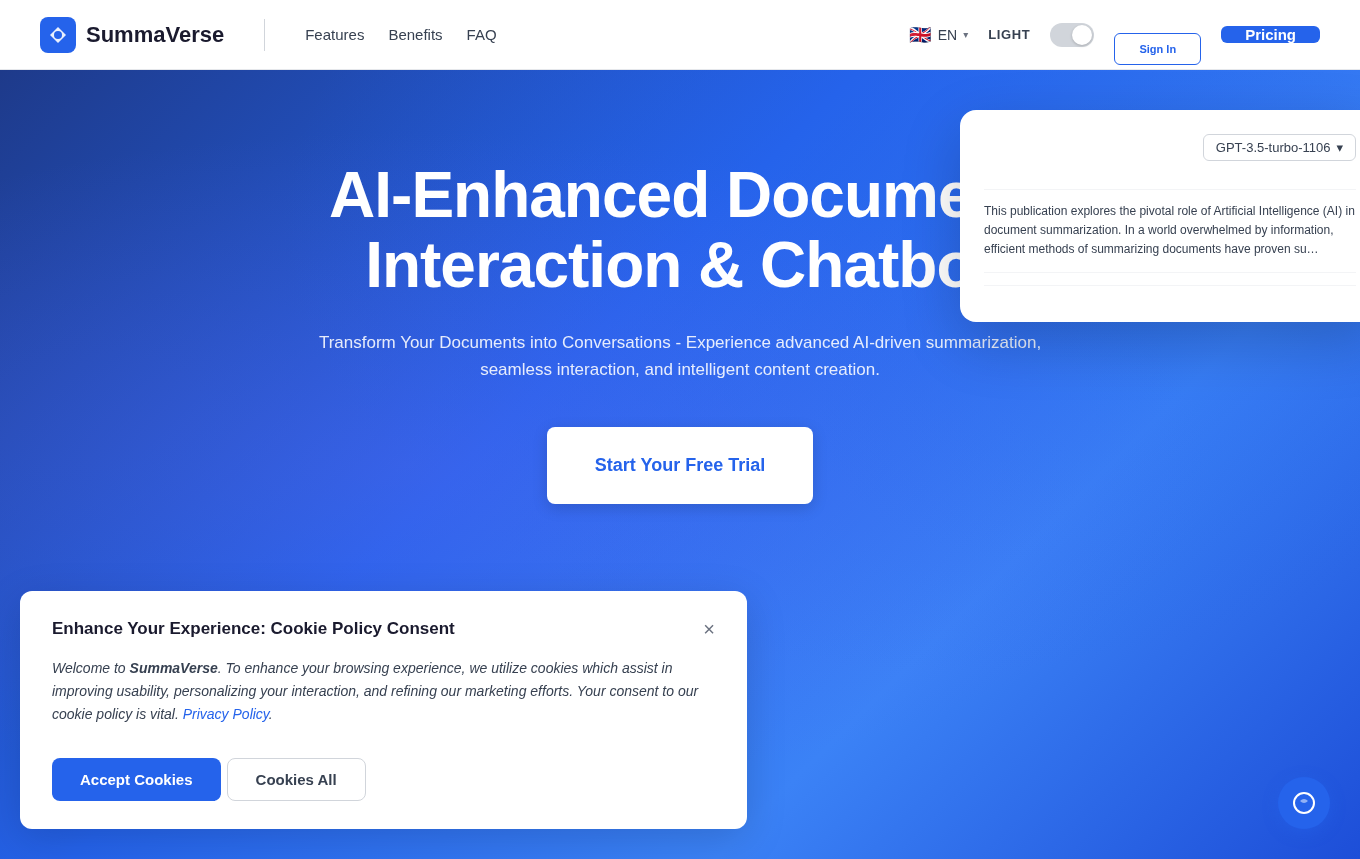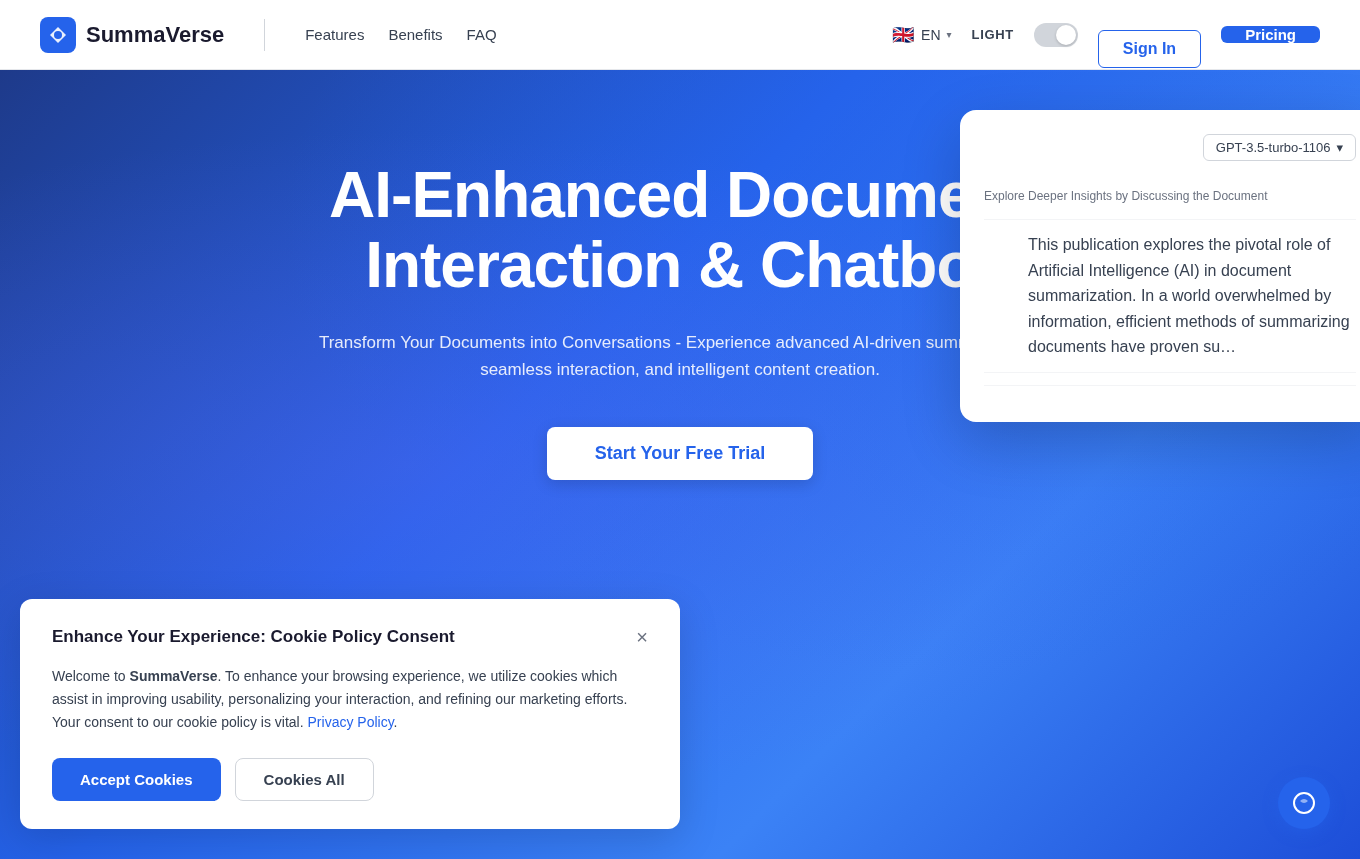--- a/index.html
+++ b/index.html
@@ -102,21 +102,21 @@
       top: 2px;
       right: 2px;
       box-shadow: 0 1px 3px rgba(0,0,0,0.2);
     }
     .btn-signin {
       padding: 9px 24px;
       border: 1.5px solid #2563eb;
       background: transparent;
       color: #2563eb;
       border-radius: 6px;
-      font-size: 16px;
+      font-size: 11px;
       font-weight: 600;
       cursor: pointer;
       margin-top: 28px;
     }
     .btn-pricing {
       padding: 0 24px;
       border: none;
       background: #2563eb;
       color: #fff;
       border-radius: 6px;
@@ -159,21 +159,21 @@
       letter-spacing: -1px;
     }
     .hero-subtitle {
       font-size: 17px;
       color: rgba(255,255,255,0.88);
       line-height: 1.6;
       margin-bottom: 44px;
       max-width: 780px;
     }
     .btn-trial {
-      padding: 16px 48px;
+      padding: 28px 48px;
       background: #fff;
       color: #2563eb;
       border: none;
       border-radius: 8px;
       font-size: 18px;
       font-weight: 600;
       cursor: pointer;
       box-shadow: 0 4px 15px rgba(0,0,0,0.15);
     }
 
@@ -213,38 +213,37 @@
       font-weight: 700;
       color: #1a1a2e;
       margin-bottom: 4px;
     }
     .card-section-subtitle {
       font-size: 12px;
       color: #6b7280;
       margin-bottom: 16px;
     }
     .card-text-block {
-      font-size: 16px;
+      font-size: 12px;
       color: #374151;
       line-height: 1.6;
       margin-bottom: 12px;
-      margin-left: 44px;
     }
     .card-divider {
       height: 1px;
       background: #f3f4f6;
       margin: 12px 0;
     }
 
     
     .cookie-banner {
       position: fixed;
       bottom: 30px;
       left: 20px;
-      width: 660px;
+      width: 727px;
       background: #fff;
       border-radius: 12px;
       padding: 28px 32px;
       box-shadow: 0 10px 40px rgba(0,0,0,0.15);
       z-index: 1000;
     }
     .cookie-header {
       display: flex;
       align-items: center;
       justify-content: space-between;
@@ -260,32 +259,33 @@
       border: none;
       font-size: 20px;
       cursor: pointer;
       color: #6b7280;
       line-height: 1;
     }
     .cookie-body {
       font-size: 14px;
       color: #374151;
       line-height: 1.65;
-      margin-bottom: 24px;
+      margin-bottom: 32px;
+      font-style: italic;
     }
     .cookie-body strong {
       font-weight: 700;
     }
     .cookie-body a {
       color: #2563eb;
       text-decoration: none;
     }
     .cookie-actions {
       display: flex;
-      gap: 14px;
+      gap: 6px;
     }
     .btn-accept {
       padding: 12px 28px;
       background: #2563eb;
       color: #fff;
       border: none;
       border-radius: 8px;
       font-size: 15px;
       font-weight: 600;
       cursor: pointer;
@@ -362,21 +362,20 @@
     <button class="btn-trial">Start Your Free Trial</button>
   </div>
 
   <div class="hero-card">
     <div class="card-model-selector">
       <div class="model-badge">
         <span>GPT-3.5-turbo-1106</span>
         <span>▾</span>
       </div>
     </div>
-    <div class="card-section-subtitle">Explore Deeper Insights by Discussing the Document</div>
     <div class="card-divider"></div>
     <div class="card-text-block">This publication explores the pivotal role of Artificial Intelligence (AI) in document summarization. In a world overwhelmed by information, efficient methods of summarizing documents have proven su…</div>
     <div class="card-divider"></div>
     <div class="card-divider"></div>
   </div>
 </section>
 
 <div class="cookie-banner">
   <div class="cookie-header">
     <span class="cookie-title">Enhance Your Experience: Cookie Policy Consent</span>

